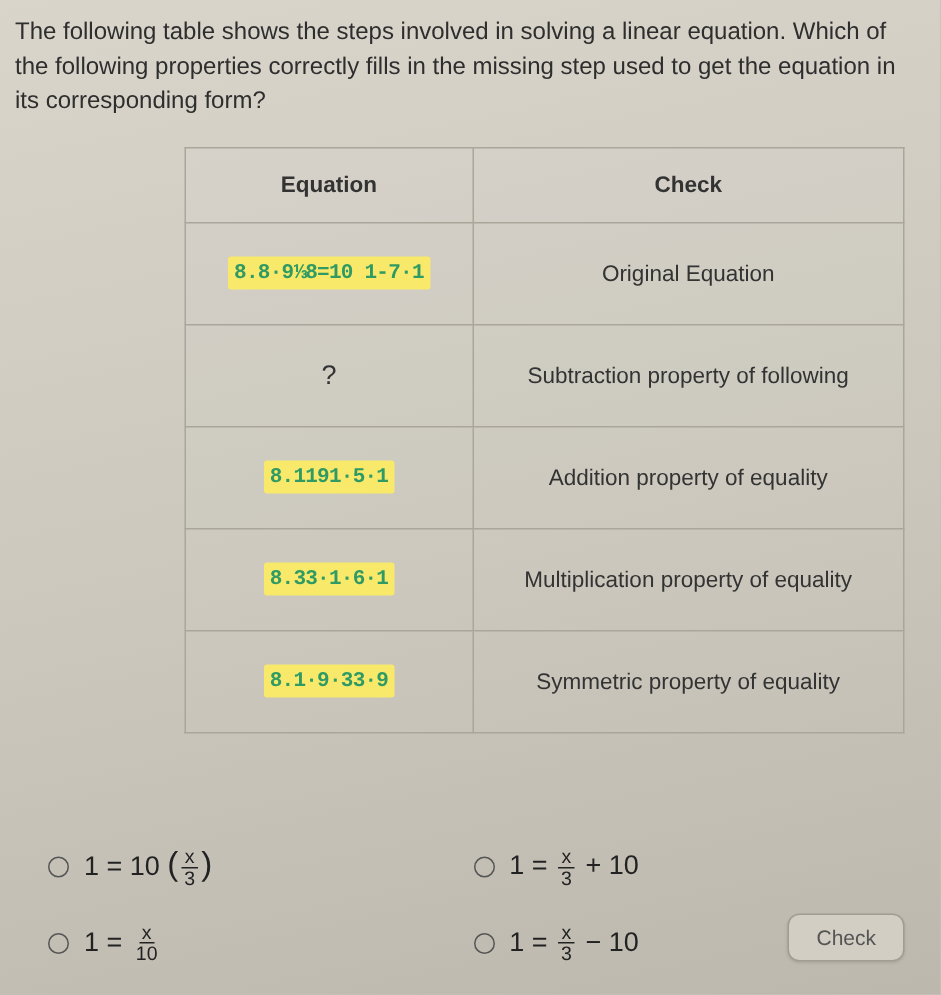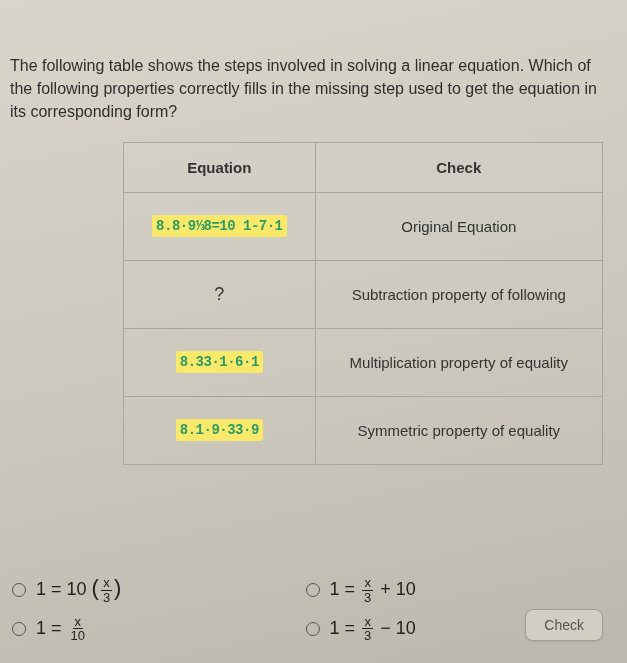--- a/index.html
+++ b/index.html
@@ -12,21 +12,20 @@
     .page {
       width:627px; height:663px;
       background:linear-gradient(168deg,#d9d5cb 0%,#cbc7bd 55%,#bcb8ae 100%);
       padding:10px 14px 18px 10px;
       position:relative;
     }
     .question {
       font-size:16px; line-height:1.45;
       color:#2e2e2e;
       margin-bottom:18px;
-      margin-top:44px;
     }
     .table {
       width:480px;
       margin:0 0 0 113px;
       border-collapse:collapse;
       background:rgba(255,255,255,0.02);
     }
     .table th, .table td {
       border:1px solid #aaa69c;
       text-align:center;
@@ -50,24 +49,24 @@
       font-family:"Courier New",monospace;
       font-weight:600;
       font-size:14px;
       border-radius:2px;
       letter-spacing:-0.5px;
       filter:blur(0.4px);
     }
     .qm { font-size:18px; color:#333; }
     .choices {
       position:absolute;
-      left:12px; right:28px; bottom:20px;
+      left:32px; right:28px; bottom:20px;
       display:grid;
       grid-template-columns:1fr 1fr;
-      row-gap:10px;
+      row-gap:22px;
       align-items:center;
       font-size:18px;
       color:#222;
     }
     .choice {
       display:flex; align-items:center; gap:10px;
     }
     .radio {
       width:14px; height:14px; border:1.5px solid #555;
       border-radius:50%;
@@ -110,20 +109,24 @@
       <th class="col-eq">Equation</th>
       <th class="col-st">Check</th>
     </tr>
     <tr>
       <td class="col-eq"><span class="highlight">8.8·9⅓8=10 1-7·1</span></td>
       <td class="col-st">Original Equation</td>
     </tr>
     <tr>
       <td class="col-eq"><span class="qm">?</span></td>
       <td class="col-st">Subtraction property of following</td>
+    </tr>
+    <tr>
+      <td class="col-eq"><span class="highlight">8.1191·5·1</span></td>
+      <td class="col-st">Addition property of equality</td>
     </tr>
     <tr>
       <td class="col-eq"><span class="highlight">8.33·1·6·1</span></td>
       <td class="col-st">Multiplication property of equality</td>
     </tr>
     <tr>
       <td class="col-eq"><span class="highlight">8.1·9·33·9</span></td>
       <td class="col-st">Symmetric property of equality</td>
     </tr>
   </tbody>

